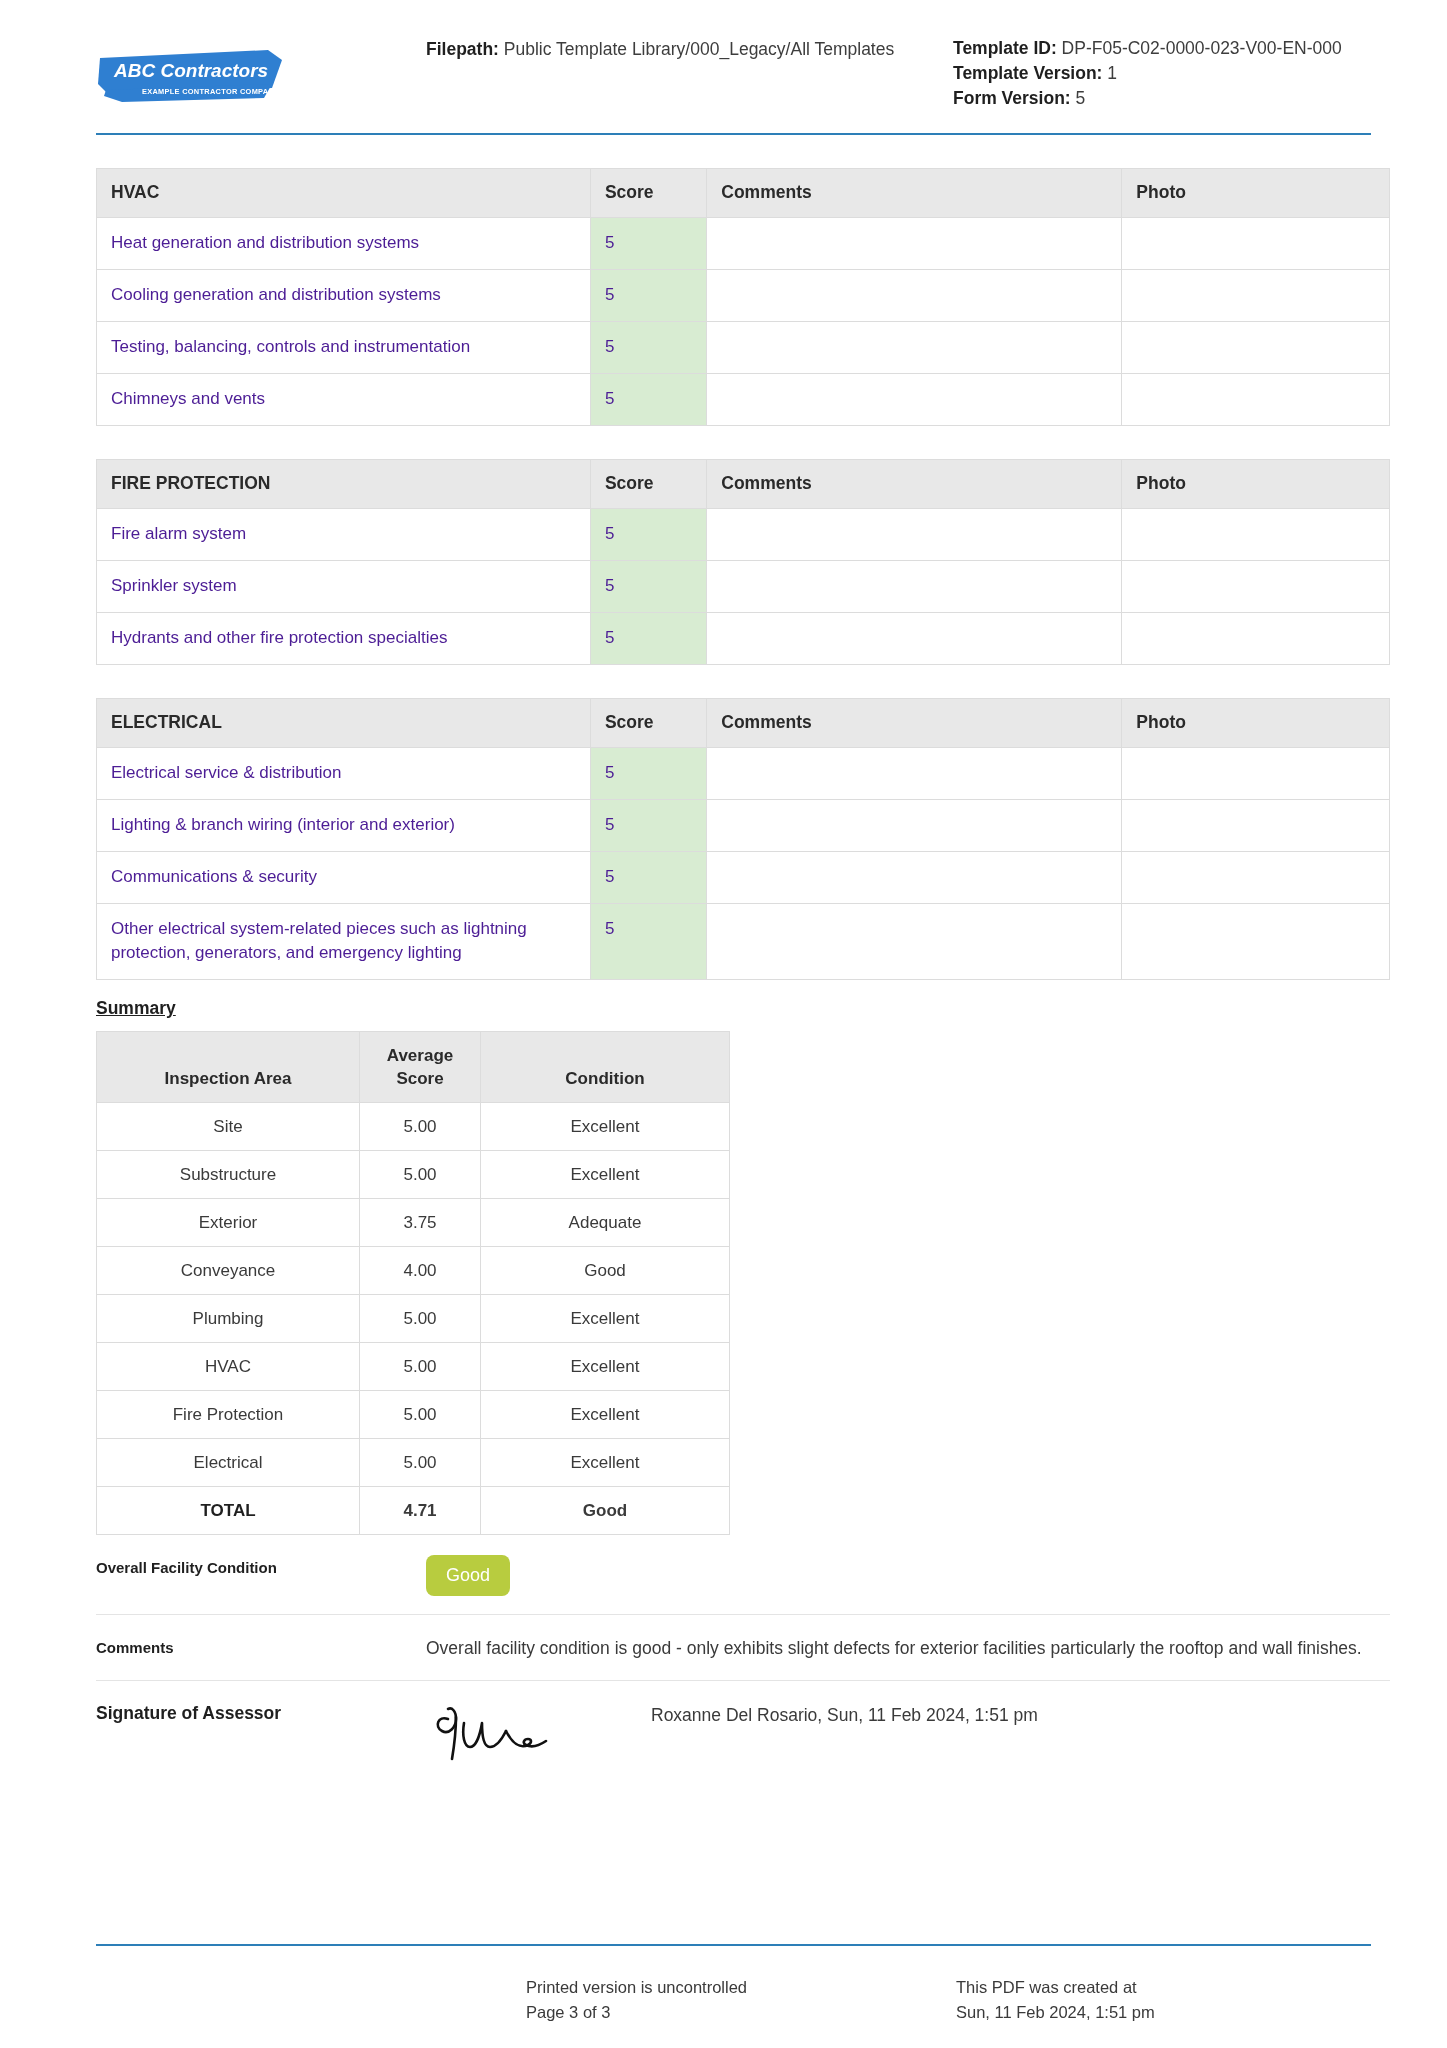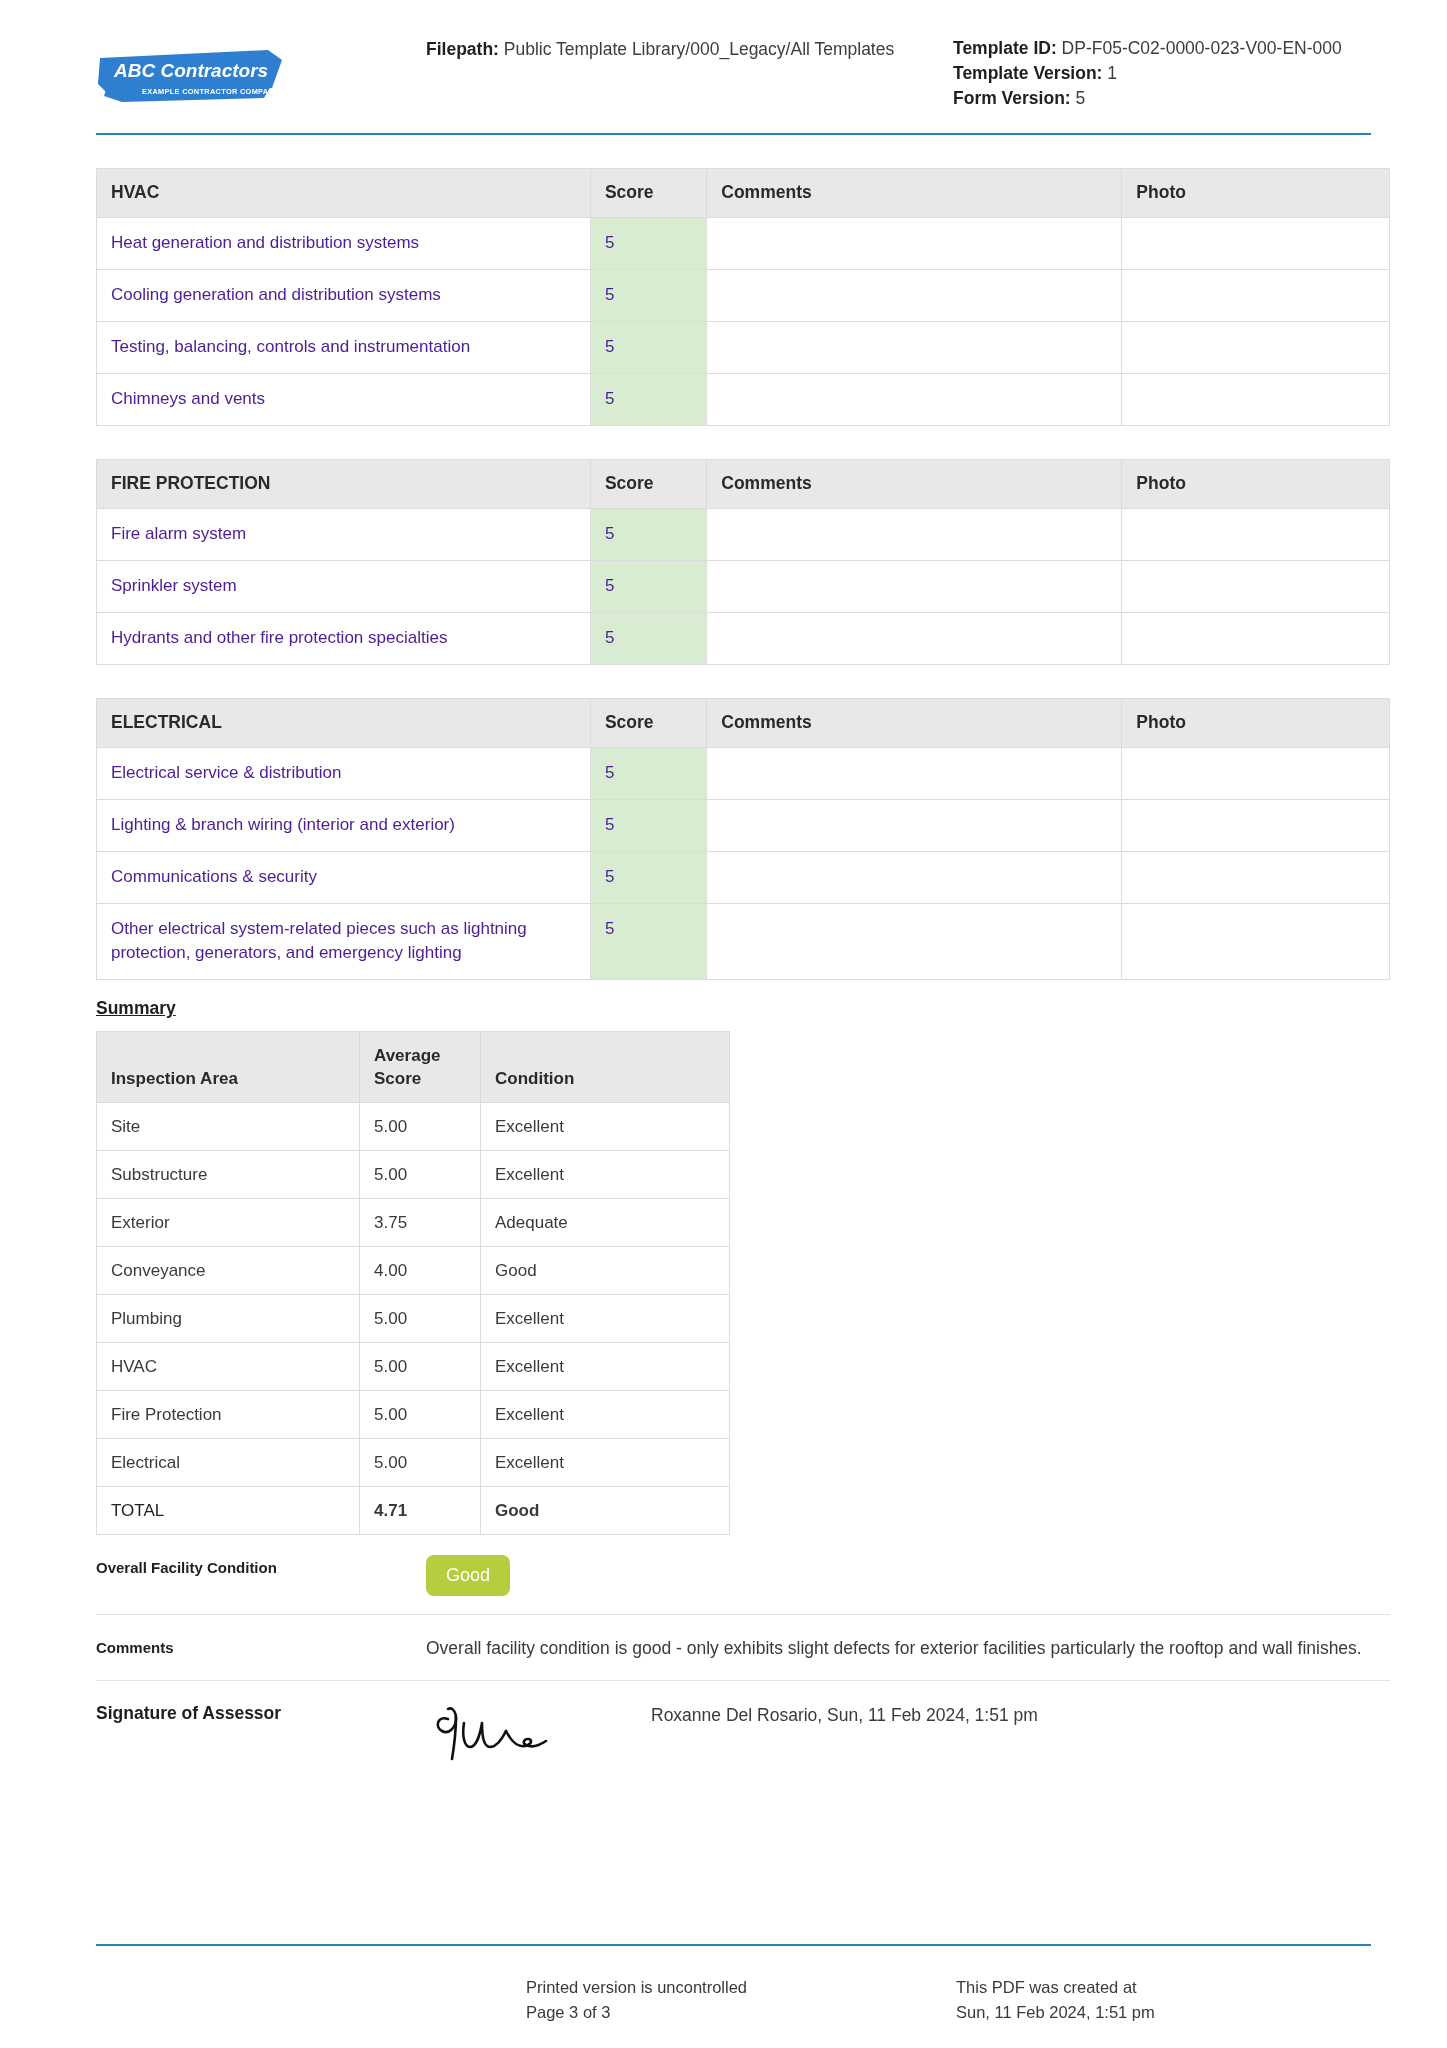--- a/index.html
+++ b/index.html
@@ -106,40 +106,40 @@
   }
   .sum-table {
     border-collapse: collapse;
     table-layout: fixed;
     width: 633px;
     margin-top: 12px;
     font-size: 17px;
   }
   .sum-table th, .sum-table td {
     border: 1px solid #dcdcdc;
-    text-align: left;
+    text-align: center;
   }
   .sum-table thead th {
     background: #e8e8e8;
     font-weight: bold;
     color: #2a2a2a;
     padding: 12px 14px;
     vertical-align: bottom;
     line-height: 23px;
   }
   .sum-table thead th.wrap-head { white-space: normal; }
   .sum-table tbody td {
     padding: 12px 14px;
     color: #3a3a3a;
     height: 48px;
   }
   .sum-col-area  { width: 263px; }
   .sum-col-score { width: 121px; }
   .sum-col-cond  { width: 249px; }
-  .sum-table tbody tr.total-row td { font-weight: normal; color: #1f1f1f; }
+  .sum-table tbody tr.total-row td { font-weight: bold; color: #1f1f1f; }
   .sum-table tbody tr.total-row td.nb { font-weight: bold; color: #3a3a3a; }
 
   
   .kv-row {
     display: flex;
     align-items: flex-start;
     padding: 20px 0 18px 0;
   }
   .kv-row + .kv-row { border-top: 1px solid #e4e4e4; }
   .kv-label {

